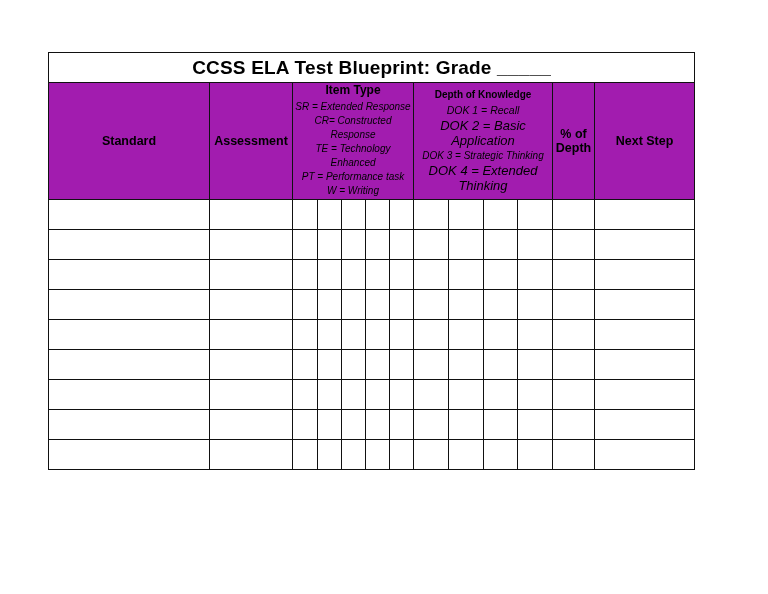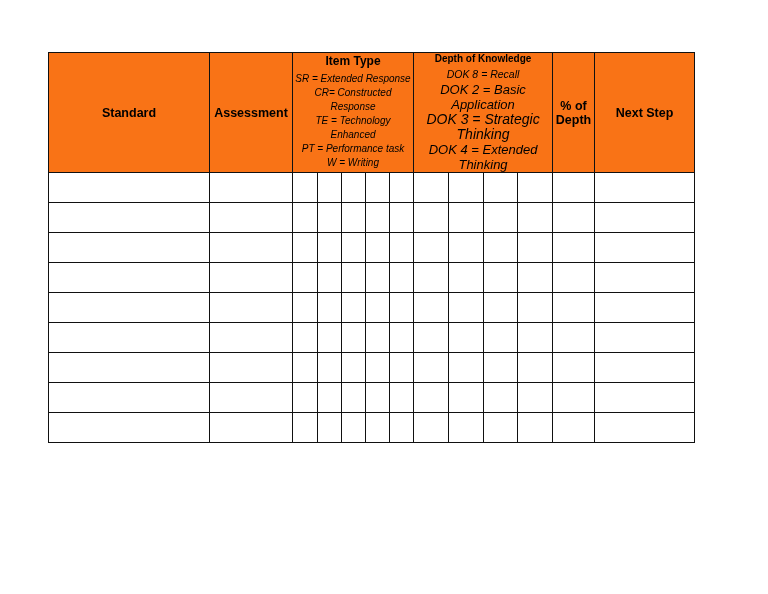--- a/index.html
+++ b/index.html
@@ -1,20 +1,20 @@
 <!DOCTYPE html>
 <html><head>
 <meta charset="utf-8">
 <style>
   html, body { margin:0; padding:0; background:#ffffff; }
   body { width:768px; height:594px; position:relative; overflow:hidden; font-family:"Liberation Sans", sans-serif; color:#000; }
   table.bp { position:absolute; left:48px; top:52px; border-collapse:collapse; table-layout:fixed; width:646px; }
   table.bp td { border:1.5px solid #111; padding:0; text-align:center; vertical-align:middle; overflow:hidden; }
   .title { height:29px; font-size:19px; font-weight:bold; letter-spacing:0.2px; background:#fff; }
-  .hdr td { background:#f97316; height:116px;margin-top:44px; }
+  .hdr td { background:#a21caf; height:116px;margin-top:44px; }
   .hdr .big { font-size:12.5px; font-weight:bold; }
   .hdr .leg { font-size:10px; font-style:italic; line-height:14px; }
   .hdr .hb { font-size:12px; font-weight:bold; line-height:1.1; display:block; margin-bottom:3px; }
   .sub td { height:43px; font-size:9.5px; font-weight:bold; line-height:13.5px; background:#fff; }
   .sub td.pct { text-align:right; padding-right:4px; }
   .row td { height:29px; background:#fff; }
 </style>
 </head>
 <body>
 
@@ -28,36 +28,39 @@
       <col style="width:24px">
       <col style="width:24px">
     <col style="width:35px">
       <col style="width:35px">
       <col style="width:34px">
       <col style="width:35px">
     <col style="width:42px">
       <col style="width:100px">
   </colgroup>
   <tbody>
+      <tr>
+    <td colspan="13" class="title">CCSS ELA Test Blueprint:  Grade _____</td>
+  </tr>
   <tr class="hdr">
     <td class="big">Standard</td>
     <td class="big">Assessment</td>
     <td colspan="5">
       <span class="hb">Item Type</span>
       <div class="leg">SR = Extended Response</div>
       <div class="leg">CR= Constructed Response</div>
       <div class="leg">TE = Technology Enhanced</div>
       <div class="leg">PT = Performance task</div>
       <div class="leg">W = Writing</div>
     </td>
     <td colspan="4">
       <span class="hb" style="font-size:10px">Depth of Knowledge</span>
-      <div class="leg" style="font-size:10.5px;line-height:15px">DOK 8 = Recall</div>
+      <div class="leg" style="font-size:10.5px;line-height:15px">DOK 1 = Recall</div>
       <div class="leg" style="font-size:13px;line-height:15px">DOK 2 = Basic Application</div>
-      <div class="leg" style="font-size:14px;line-height:15px">DOK 3 = Strategic Thinking</div>
+      <div class="leg" style="font-size:10px;line-height:15px">DOK 3 = Strategic Thinking</div>
       <div class="leg" style="font-size:13px;line-height:15px">DOK 4 = Extended Thinking</div>
     </td>
     <td class="big">
       <div>% of</div>
       <div>Depth</div>
     </td>
     <td class="big">Next Step</td>
   </tr>
   </tbody>
     <tbody id="blank-rows">

